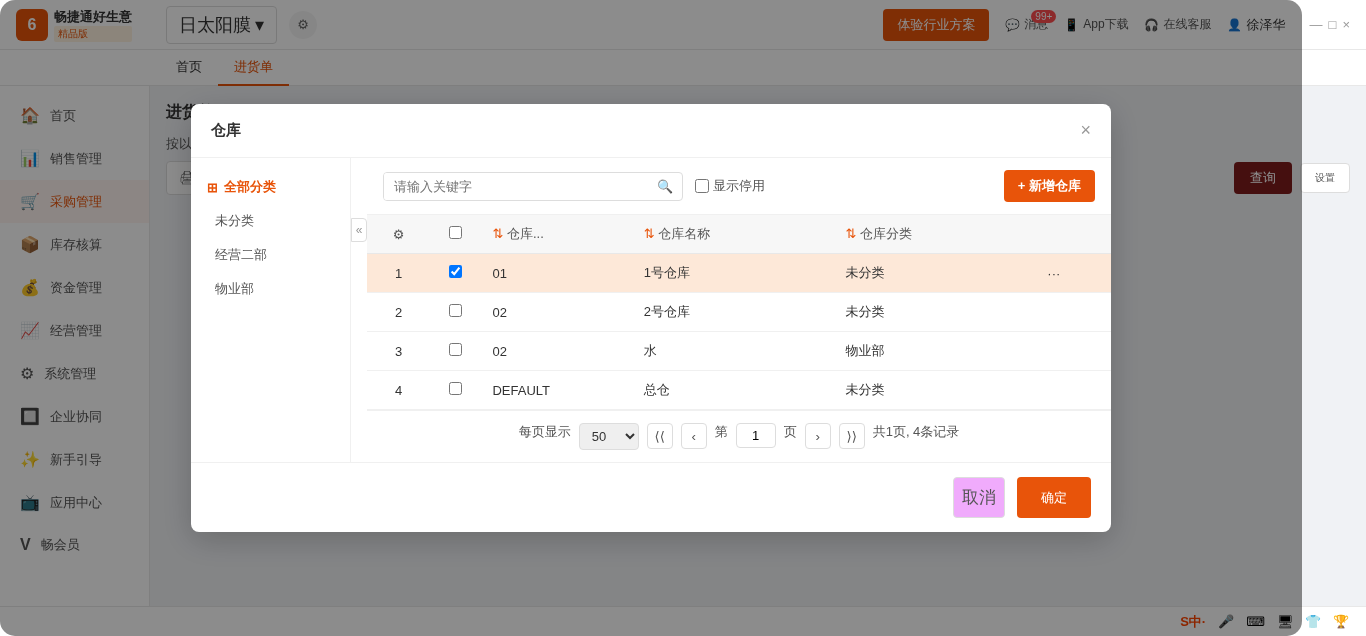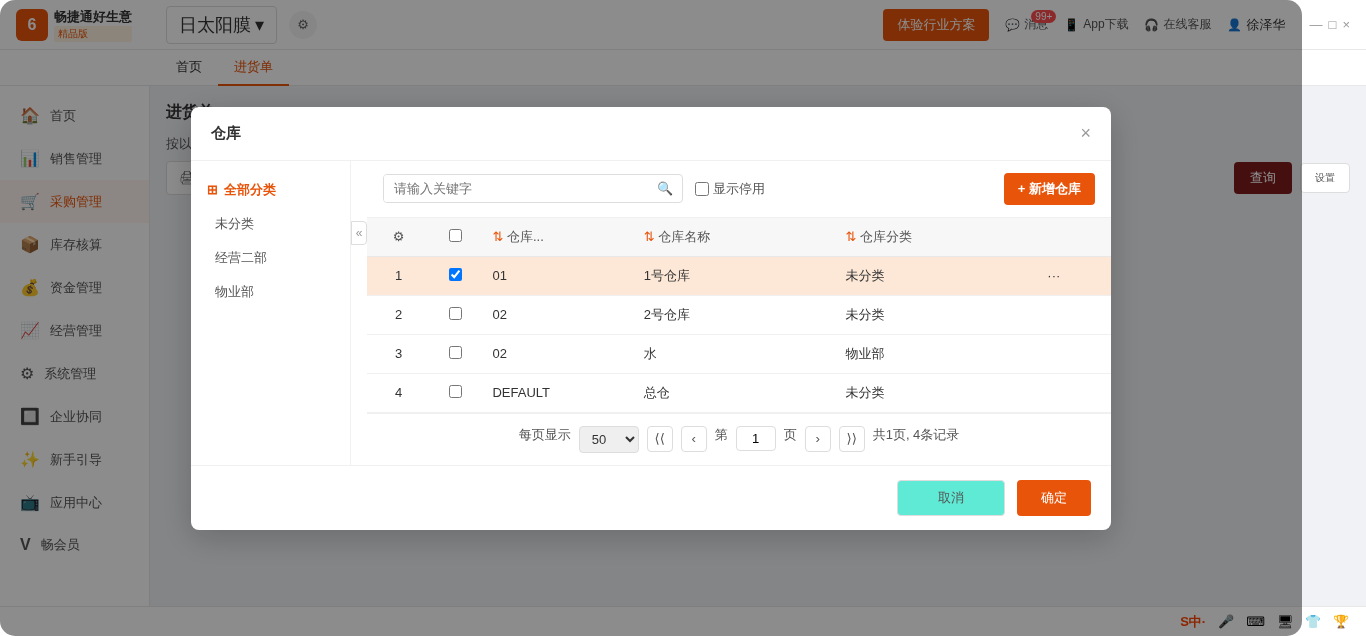--- a/index.html
+++ b/index.html
@@ -207,21 +207,21 @@
     .page-input {
       width: 40px; text-align: center; border: 1px solid #ddd; border-radius: 4px;
       padding: 4px; font-size: 13px; outline: none;
     }
 
     
     .modal-footer {
       padding: 14px 20px; display: flex; justify-content: flex-end; gap: 12px;
       border-top: 1px solid #f0f0f0;
     }
-    .btn-cancel { background: #5eead4; color: #555; border: 1px solid #ddd; padding: 8px 40px; border-radius: 4px; cursor: pointer; font-size: 13px; }
+    .btn-cancel { background: #f0abfc; color: #555; border: 1px solid #ddd; padding: 8px 8px; border-radius: 4px; cursor: pointer; font-size: 17px; }
     .btn-confirm { background: #e8540a; color: white; border: none; padding: 8px 24px; border-radius: 4px; cursor: pointer; font-size: 13px; }
 
     
     .status-bar {
       position: fixed; bottom: 0; left: 0; width: 1366px; height: 30px;
       background: #fff; border-top: 1px solid #e8e8e8;
       display: flex; align-items: center; justify-content: flex-end;
       padding: 0 16px; gap: 12px;
     }
   </style>

